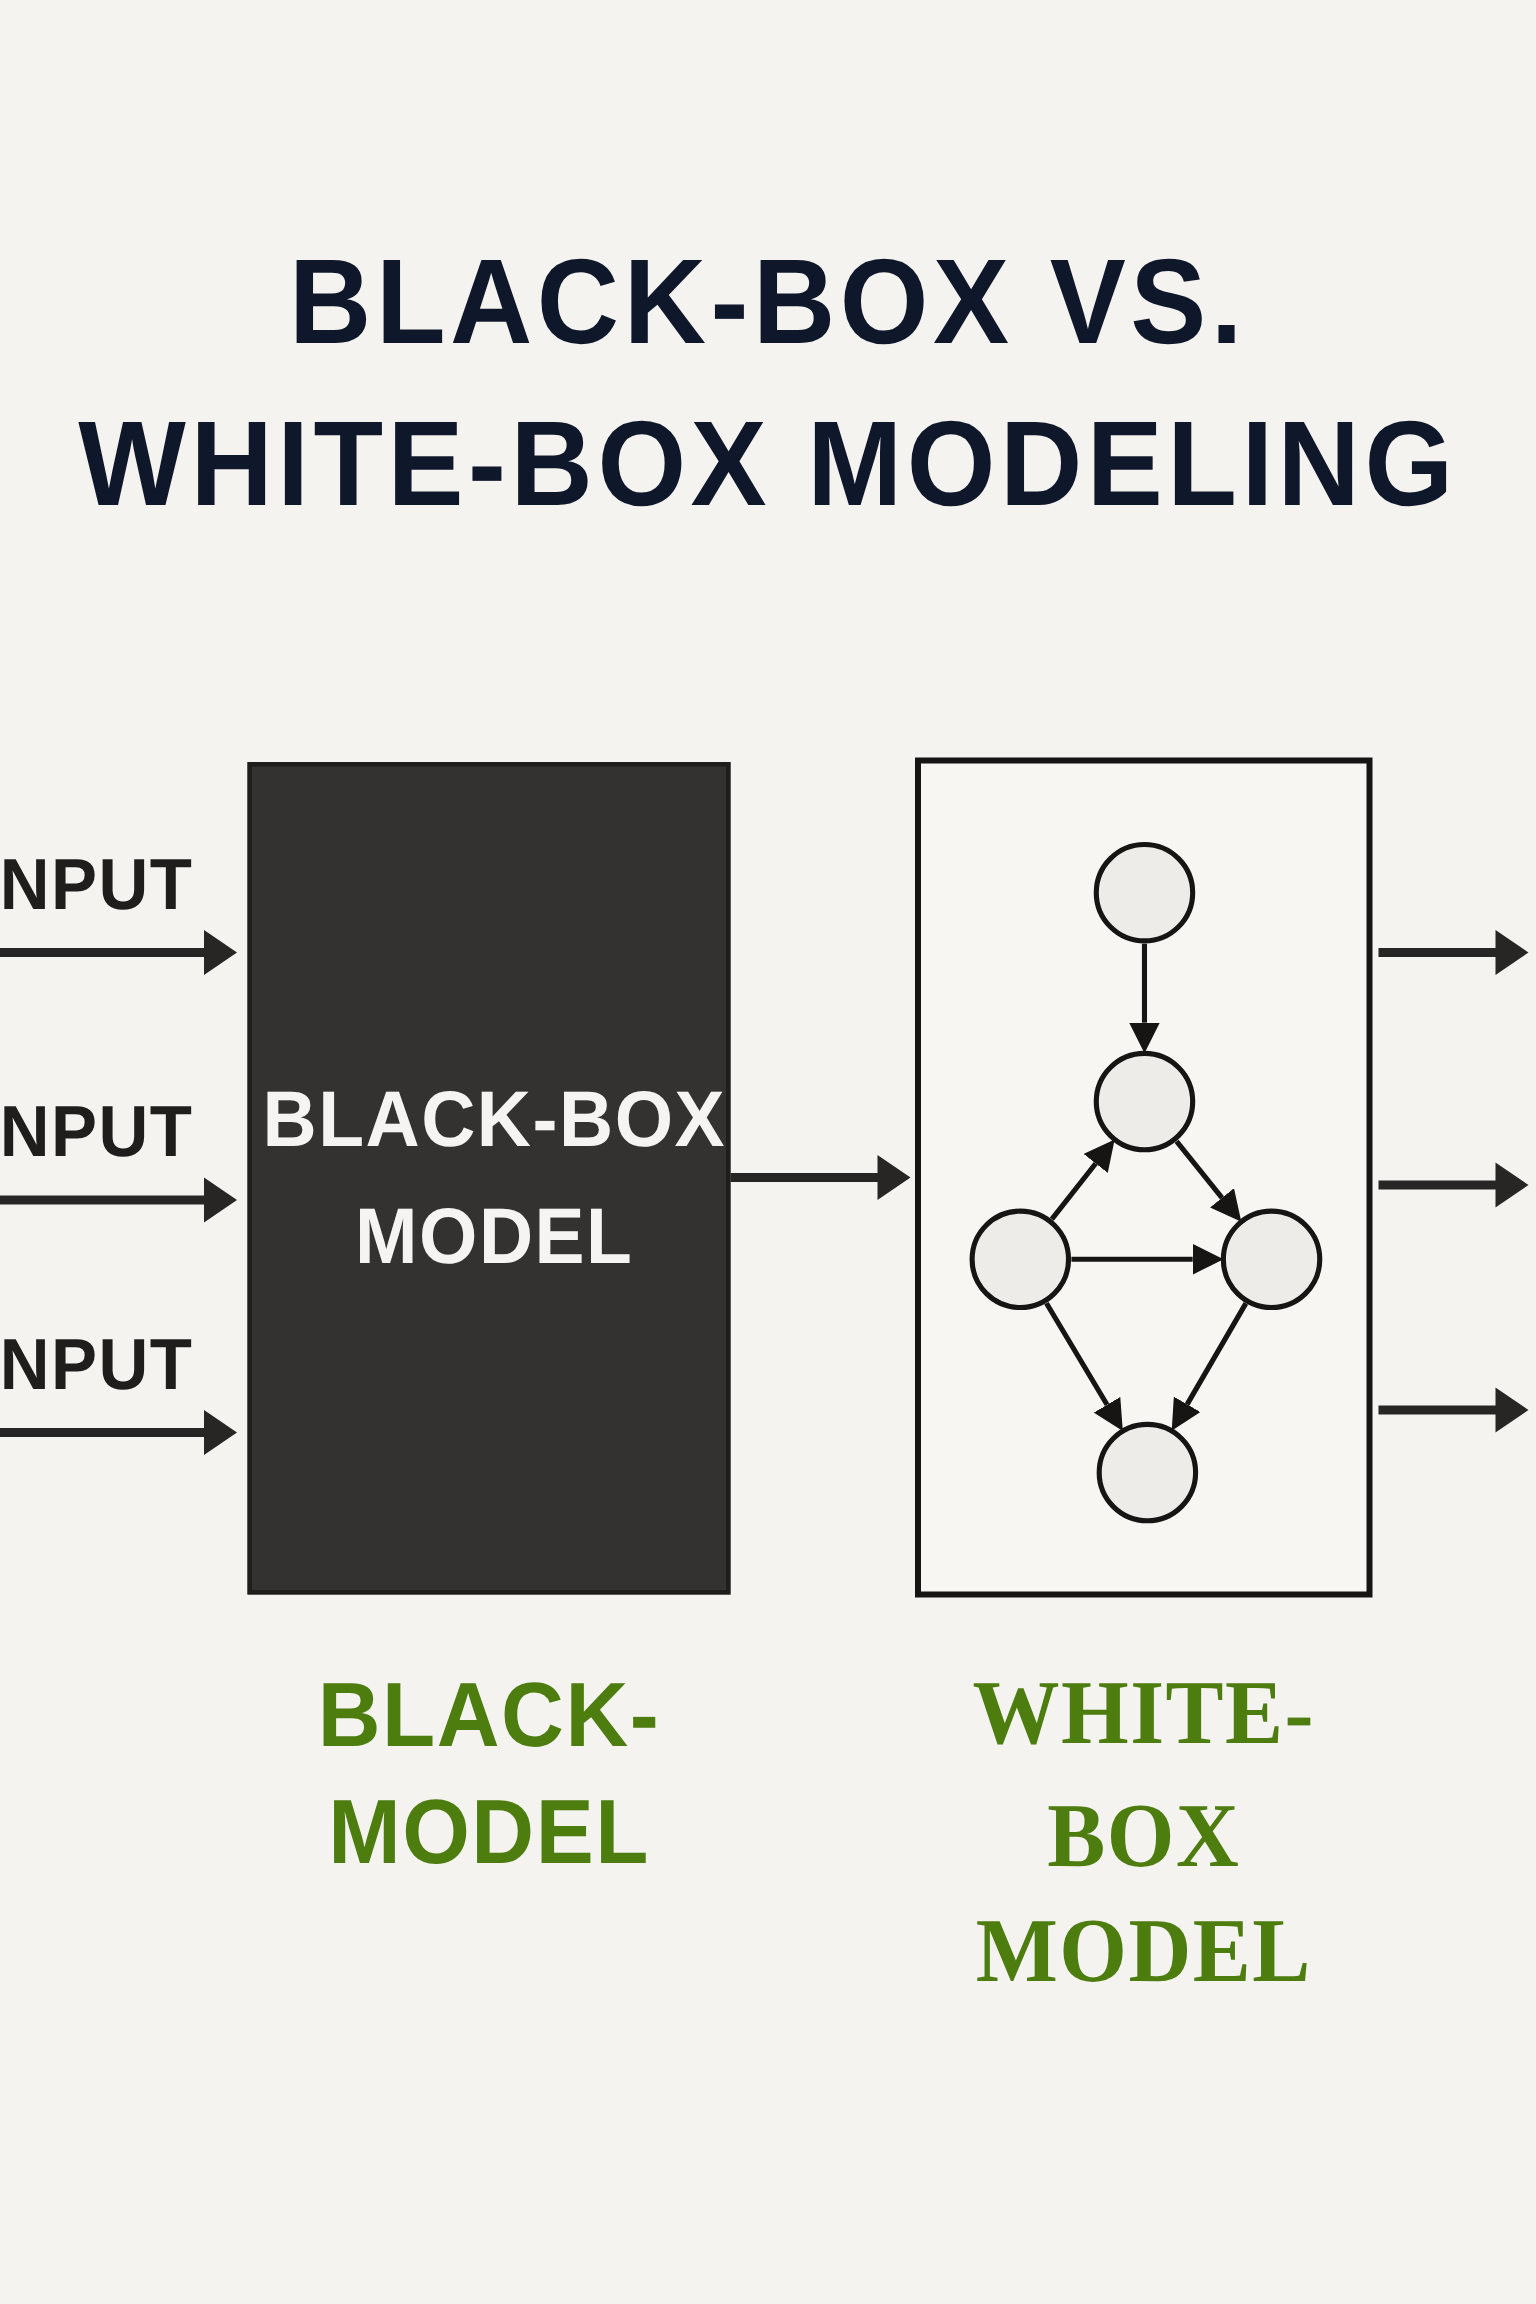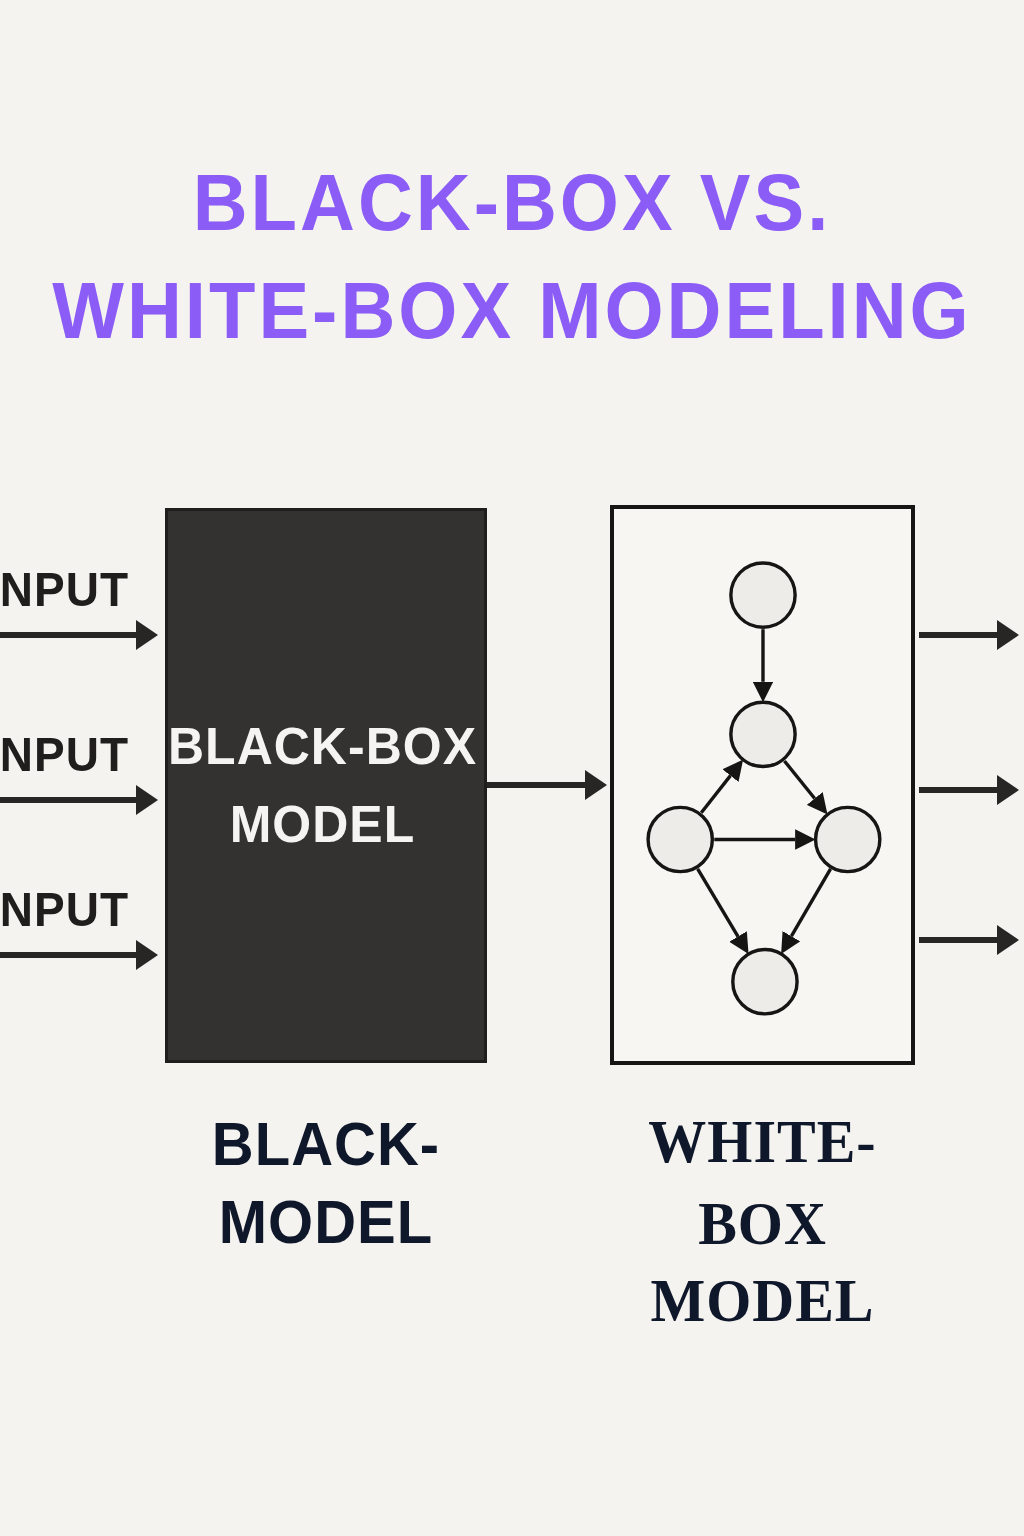--- a/index.html
+++ b/index.html
@@ -16,42 +16,42 @@
     width:1024px;height:1536px;
     background:var(--background);
     overflow:hidden;
     color:var(--ink);
   }
   
   .title{
     position:absolute;top:148px;left:0;width:100%;
     text-align:center;font-weight:700;
     font-size:76px;line-height:1.42;letter-spacing:3px;
-    color:#8b5cf6;
+    color:#0f172a;
   }
   .title span{display:block;transform:scaleY(1.06);}
   
   .h-arrow{position:absolute;height:30px;}
   .h-arrow .shaft{position:absolute;left:0;right:16px;top:12px;height:6px;background:var(--ink);}
   .h-arrow .head{position:absolute;right:0;top:0;width:0;height:0;
     border-left:22px solid var(--ink);border-top:15px solid transparent;border-bottom:15px solid transparent;}
   
   .input-label{
     position:absolute;left:-14px;font-weight:700;font-size:46px;letter-spacing:1px;color:#1f1e1d;
     transform:scaleY(1.05);
   }
   .in1l{top:562px;} .in2l{top:727px;} .in3l{top:882px;}
   .in1{top:620px;left:0;width:158px;}
   .in2{top:785px;left:0;width:158px;}
   .in3{top:940px;left:0;width:158px;}
   
   .black-box{
     position:absolute;left:165px;top:508px;width:322px;height:555px;
     background:var(--black-box);border:3px solid #1f1e1d;box-sizing:border-box;
-    display:flex;align-items:center;justify-content:flex-start;
+    display:flex;align-items:center;justify-content:flex-end;
   }
   .black-box-label{
     text-align:center;color:#f5f4f2;font-weight:700;font-size:50px;
     line-height:1.55;letter-spacing:1px;
   }
   .black-box-label span{display:block;transform:scaleY(1.05);}
   
   .connector{top:770px;left:487px;width:120px;}
   
   .white-box{
@@ -61,21 +61,21 @@
   .white-box svg{display:block;width:100%;height:100%;}
   .node{fill:var(--node-fill);stroke:#161514;stroke-width:3.5px;}
   .edge{stroke:#161514;stroke-width:3.5px;}
   
   .out1{top:620px;left:919px;width:100px;}
   .out2{top:775px;left:919px;width:100px;}
   .out3{top:925px;left:919px;width:100px;}
   
   .caption{
     position:absolute;text-align:center;font-weight:700;font-size:58px;
-    line-height:1.35;letter-spacing:1px;color:#0f172a;
+    line-height:1.35;letter-spacing:1px;color:#4d7c0f;
   }
   .caption span{display:block;transform:scaleY(1.05);}
   .caption-black{left:150px;top:1105px;width:352px;}
   .caption-white{left:600px;top:1105px;width:325px;font-family:Liberation Serif, serif;}
 </style>
 </head>
 <body>
 
 <div class="canvas">
 

